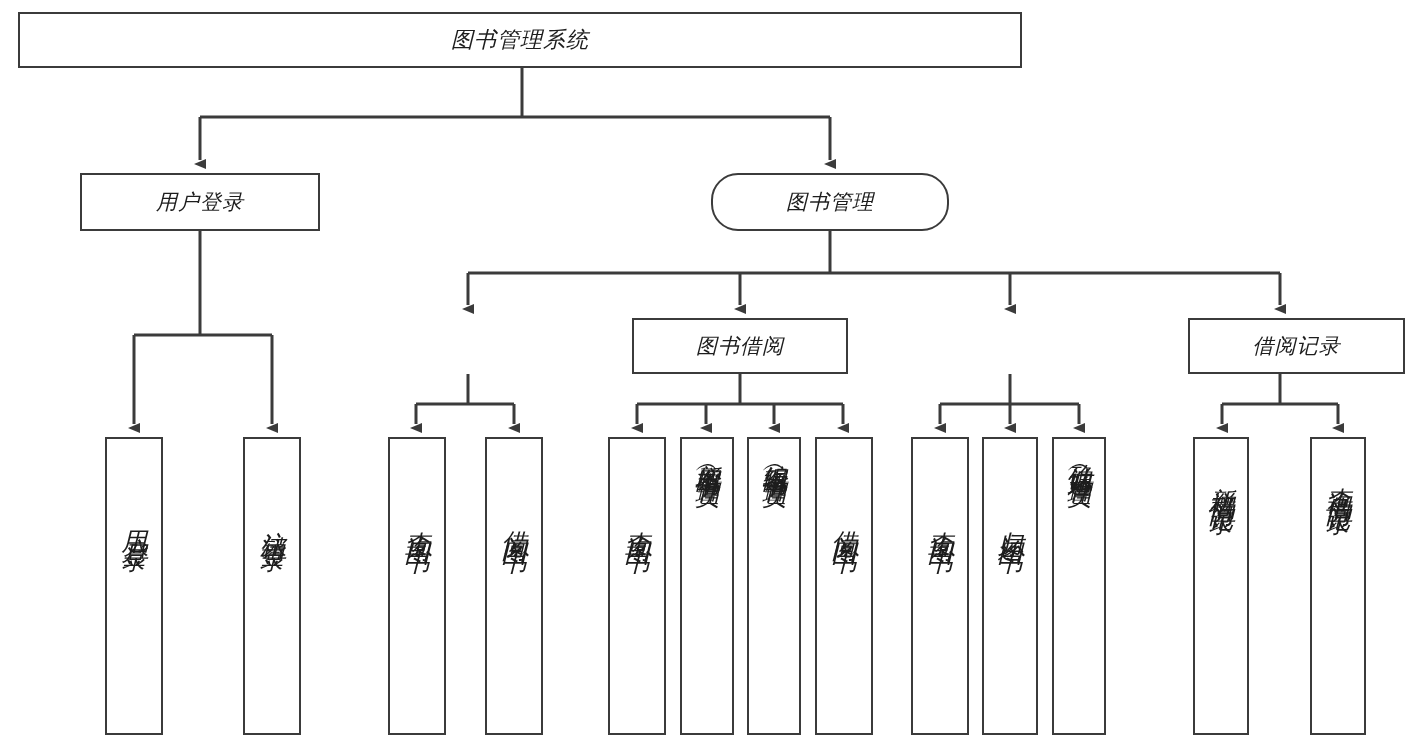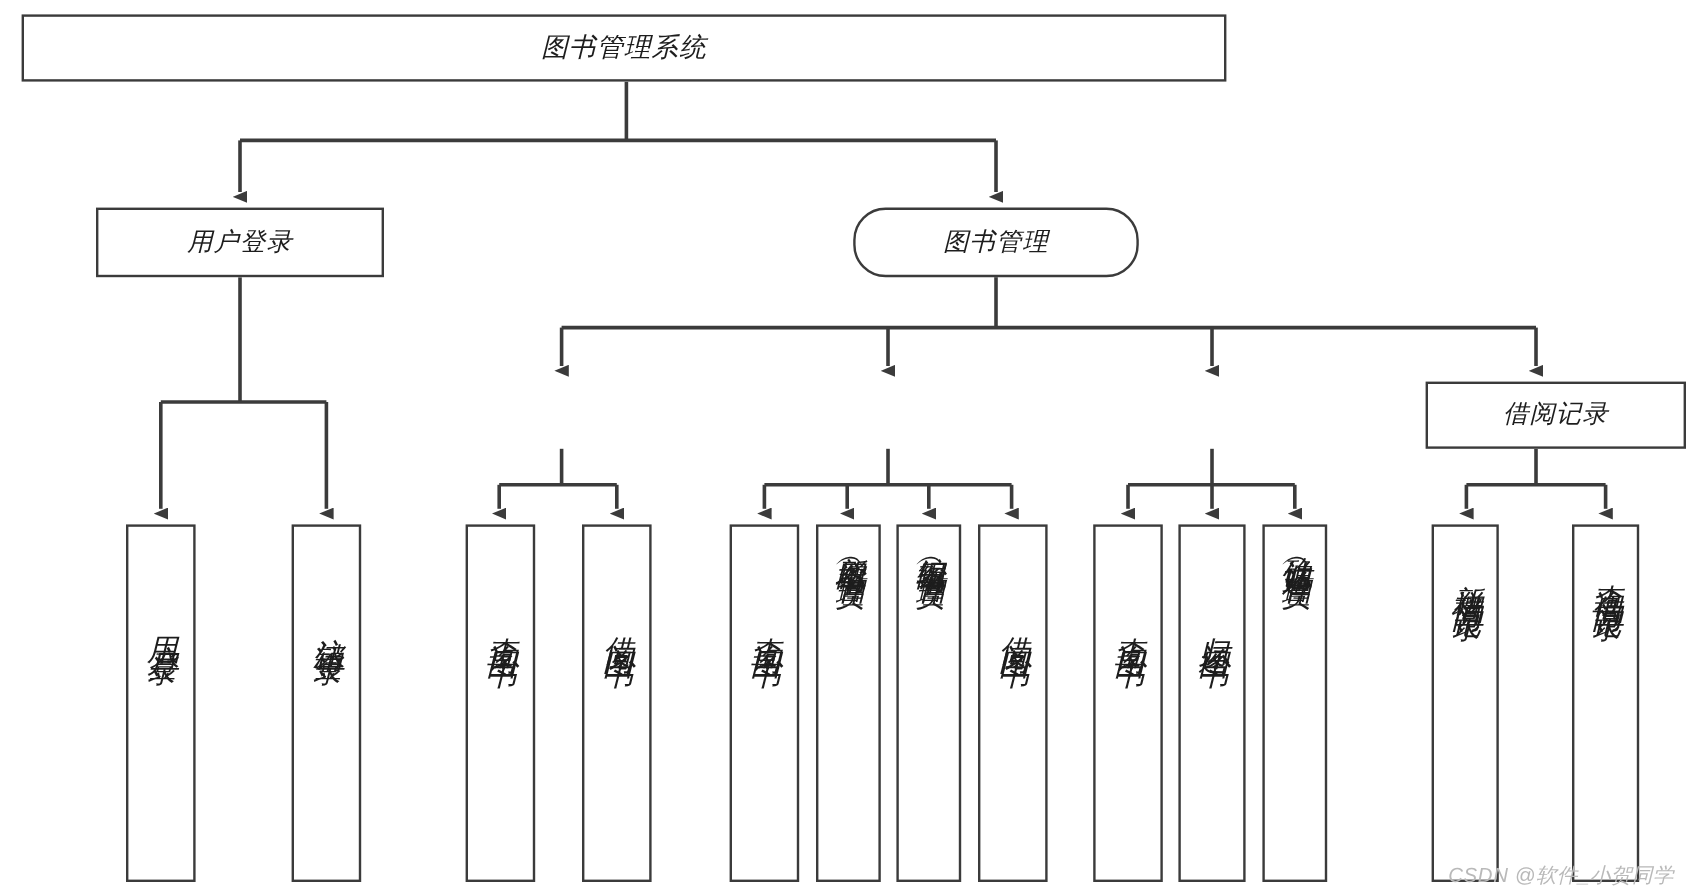--- a/index.html
+++ b/index.html
@@ -110,20 +110,23 @@
     <span class="lbl">图书管理系统</span>
   </div>
 
   <div class="node h-node" style="left:80px;top:173px;width:240px;height:58px;">
     <span class="lbl">用户登录</span>
   </div>
   <div class="node h-node" style="left:711px;top:173px;width:238px;height:58px;border-radius:27px;">
     <span class="lbl">图书管理</span>
   </div>
 
+  <div class="node h-node" style="left:632px;top:318px;width:216px;height:56px;">
+    <span class="lbl">图书借阅</span>
+  </div>
   <div class="node h-node" style="left:1172px;top:318px;width:217px;height:56px;margin-left:16px;">
     <span class="lbl">借阅记录</span>
   </div>
 
   <div class="node v-node" style="left:105px;top:437px;width:58px;height:298px;padding-top:72px;">
     <span class="lbl">用户登录</span>
   </div>
   <div class="node v-node" style="left:243px;top:437px;width:58px;height:298px;padding-top:72px;">
     <span class="lbl">注销登录</span>
   </div>
@@ -158,14 +161,13 @@
     <span class="lbl">确认归还（管理员）</span>
   </div>
 
   <div class="node v-node mid" style="left:1193px;top:437px;width:56px;height:298px;padding-top:28px;">
     <span class="lbl">新增借阅记录</span>
   </div>
   <div class="node v-node mid" style="left:1310px;top:437px;width:56px;height:298px;padding-top:28px;">
     <span class="lbl">查询借阅记录</span>
   </div>
 
-  <div class="watermark">CSDN @软件_小贺同学</div>
 </div>
 
 </body></html>

